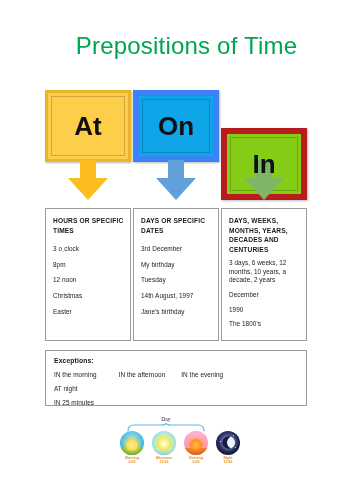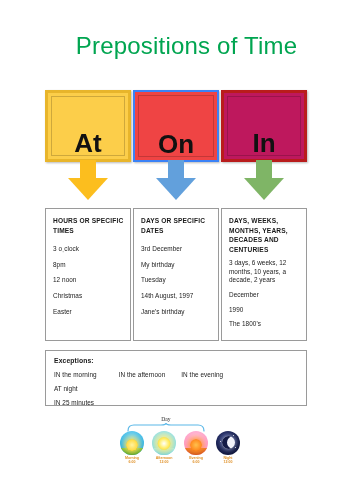--- a/index.html
+++ b/index.html
@@ -56,38 +56,38 @@
   .head-col.c3 { left: 221px; }
 
   .head-box {
     position: absolute;
     top: 0;
     left: 0;
     width: 86px;
     height: 72px;
     box-sizing: border-box;
     display: flex;
-    align-items: flex-end;
+    align-items: center;
     justify-content: center;
     font-size: 26px;
     font-weight: bold;
     color: #111111;
     box-shadow: 1px 1px 2px rgba(0,0,0,0.28);
   }
   .head-box .inner-line {
     position: absolute;
     inset: 3px;
     border: 1px solid rgba(0,0,0,0.18);
     pointer-events: none;
   }
   .head-box .lbl { position: relative; z-index: 2; }
 
   .box-yellow { background: #FCCE4A; border: 3px solid #E8B52B; }
-  .box-blue   { background: #ef4444; border: 2px solid #3b82f6; }
-  .box-green  { background: #be185d; border: 3px solid #b91c1c; }
+  .box-blue   { background: #0ea5e9; border: 6px solid #3b82f6; }
+  .box-green  { background: #84cc16; border: 6px solid #b91c1c; margin-top: 38px; }
 
   
   .arrow {
     position: absolute;
     top: 70px;
     left: 23px;
     width: 40px;
     height: 40px;
   }
   .arrow .shaft {

